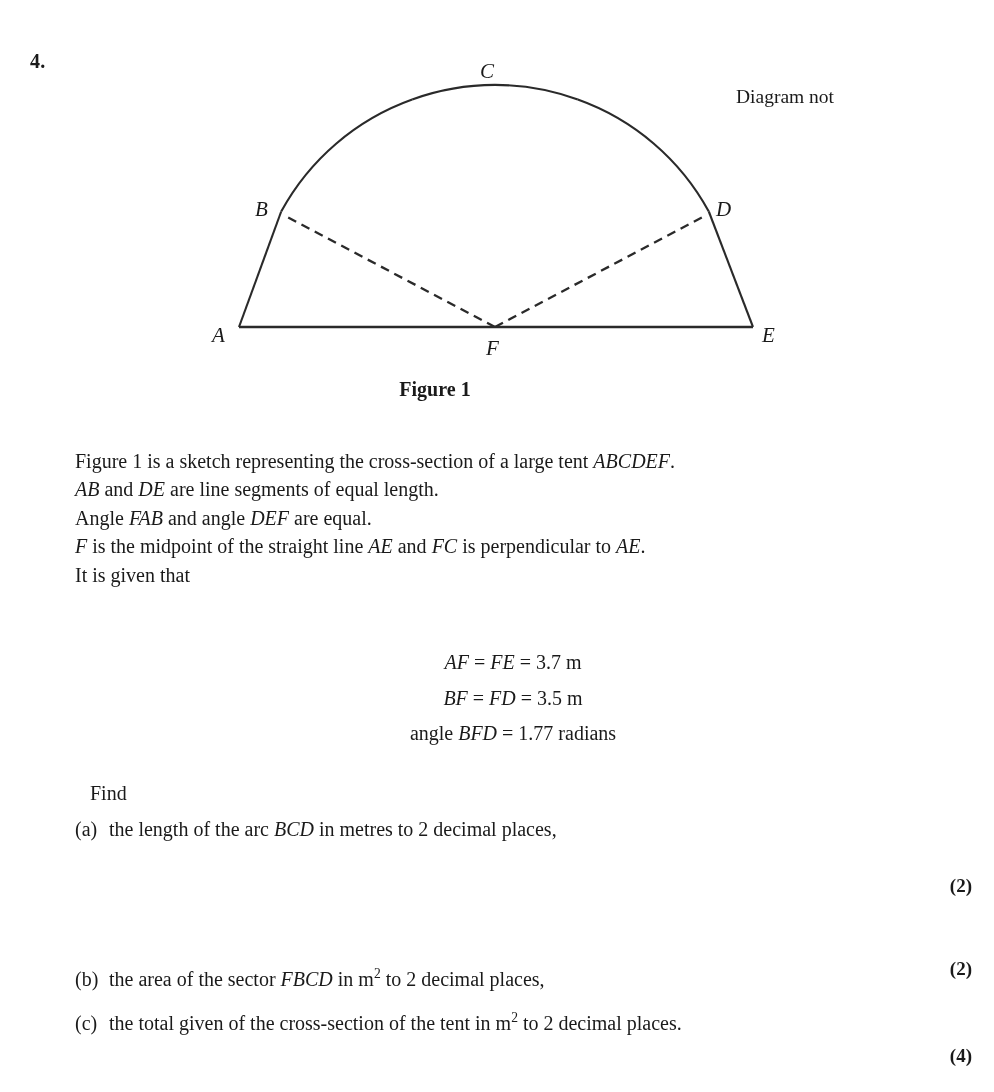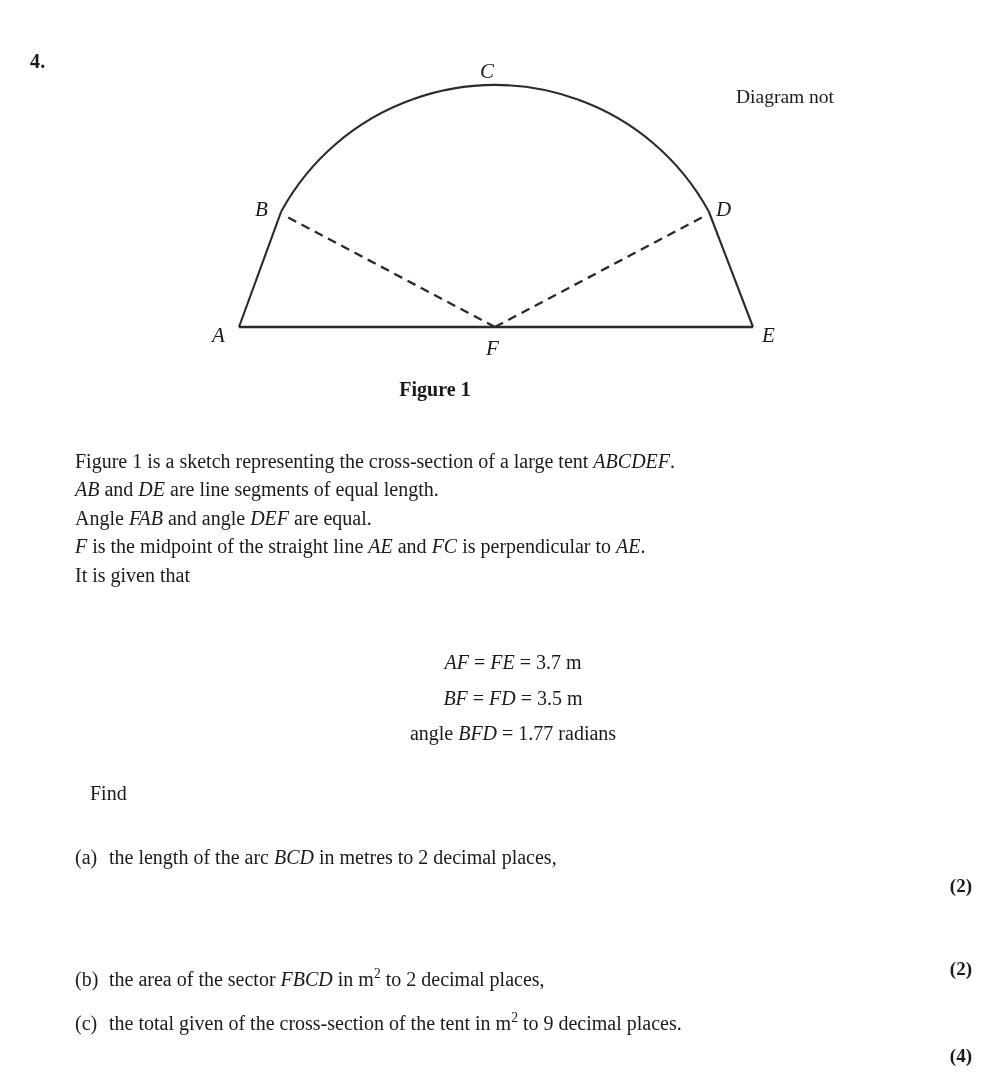--- a/index.html
+++ b/index.html
@@ -107,21 +107,21 @@
     position: absolute;
     left: 75px;
     width: 860px;
     font-size: 20px;
     line-height: 27px;
   }
   .part .tag {
     display: inline-block;
     width: 34px;
   }
-  .part-a { top: 844px; }
+  .part-a { top: 816px; }
   .part-b { top: 966px; }
   .part-c { top: 1010px; }
 
   .marks {
     position: absolute;
     right: 22px;
     font-weight: bold;
     font-size: 19px;
   }
   .marks-a { top: 875px; }
@@ -193,17 +193,17 @@
     <span class="tag">(a)</span><span>the length of the arc </span><i class="v">BCD</i><span> in metres to 2 decimal places,</span>
   </div>
   <div class="marks marks-a">(2)</div>
 
   <div class="part part-b">
     <span class="tag">(b)</span><span>the area of the sector </span><i class="v">FBCD</i><span> in m</span><sup>2</sup><span> to 2 decimal places,</span>
   </div>
   <div class="marks marks-b">(2)</div>
 
   <div class="part part-c">
-    <span class="tag">(c)</span><span>the total given of the cross-section of the tent in m</span><sup>2</sup><span> to 9 decimal places.</span>
+    <span class="tag">(c)</span><span>the total given of the cross-section of the tent in m</span><sup>2</sup><span> to 2 decimal places.</span>
   </div>
   <div class="marks marks-c">(4)</div>
 
 </div>
 
 </body></html>

